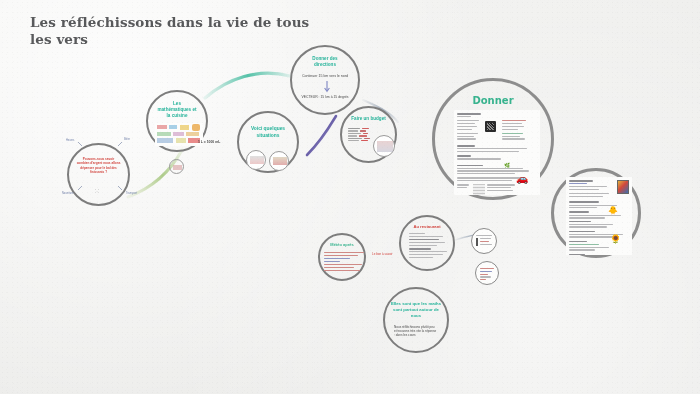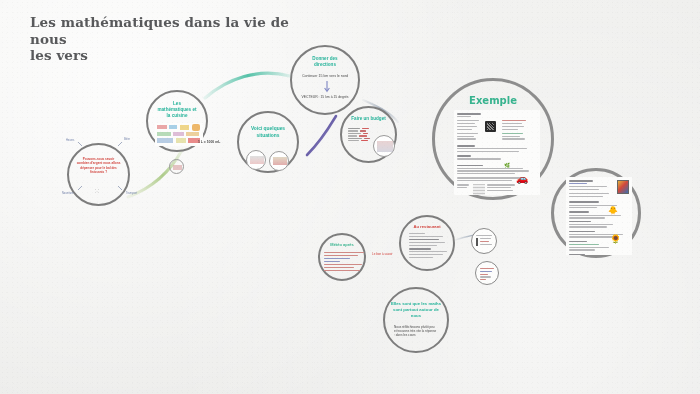--- a/index.html
+++ b/index.html
@@ -95,21 +95,21 @@
       </linearGradient>
     </defs>
     <path d="M205,98 C228,78 258,68 290,76" fill="none" stroke="url(#gTeal)" stroke-width="3.2" stroke-linecap="round"></path>
     <path d="M128,197 C152,188 170,172 182,150" fill="none" stroke="url(#gOlive)" stroke-width="3" stroke-linecap="round"></path>
     <path d="M307,155 C322,140 330,126 336,116" fill="none" stroke="url(#gPurple)" stroke-width="2.6" stroke-linecap="round"></path>
     <path d="M363,100 C382,108 392,114 398,122" fill="none" stroke="url(#gGrey)" stroke-width="2" stroke-linecap="round"></path>
     <path d="M455,240 C468,236 478,234 486,233" fill="none" stroke="url(#gGrey)" stroke-width="1.4" stroke-linecap="round"></path>
   </svg>
 
   <div id="title">
-    <div>Les mathématiques dans la vie de nous</div>
+    <div>Les réfléchissons dans la vie de tous</div>
     <div>les vers</div>
   </div>
 
   <div class="frame ring" style="left:67px;top:143px;width:63px;height:63px;">
     <div class="ftxt blur2 t-red" style="top:12px;left:7px;right:7px;font-size:3.1px;line-height:4.4px;font-weight:bold;">Pouvons-nous savoir combien d'argent nous allons dépenser pour le bal des finissants ?</div>
     <div class="emoji" style="left:26px;top:44px;font-size:5px;color:#9a9a9a;letter-spacing:.5px;">⁙</div>
   </div>
   <div class="label-s blur2" style="left:66px;top:139px;">Heures</div>
   <div class="label-s blur2" style="left:124px;top:138px;">Bière</div>
   <div class="label-s blur2" style="left:62px;top:192px;">Nourriture</div>
@@ -191,21 +191,21 @@
           <div class="cell" style="width:7px;background:#d45858"></div>
         </div>
     </div>
     <div class="frame ring-tiny" style="left:31px;top:27px;width:22px;height:22px;background:#fff;">
       <div class="blur3" style="position:absolute;left:3px;top:5px;width:16px;height:11px;background:linear-gradient(#d8b0b0,#b8b8c8);opacity:.55"></div>
     </div>
   </div>
 
   <div class="frame ring-thick" style="left:432px;top:78px;width:122px;height:122px;">
     <div class="ftxt blur1 t-green" style="top:14px;left:0;right:0;font-size:10px;font-weight:bold;
-                font-family:'DejaVu Sans',sans-serif;">Exemple</div>
+                font-family:'DejaVu Sans',sans-serif;">Donner</div>
     <div class="doc" style="left:19px;top:29px;width:86px;height:85px;background:#fcfcfb;padding:3px;box-sizing:border-box;overflow:hidden;">
       <div class="line h blur3" style="width:24px;"></div>
       <div class="line blur3" style="width:14px;margin-bottom:3px;"></div>
       <div style="display:flex;gap:4px;">
         <div style="width:24px;">
           <div class="line blur3" style="width:22px;"></div>
           <div class="line blur3" style="width:18px;"></div>
           <div class="line blur3" style="width:20px;"></div>
           <div class="line blur3" style="width:15px;margin-bottom:3px;"></div>
           <div class="line blur3" style="width:21px;"></div>

